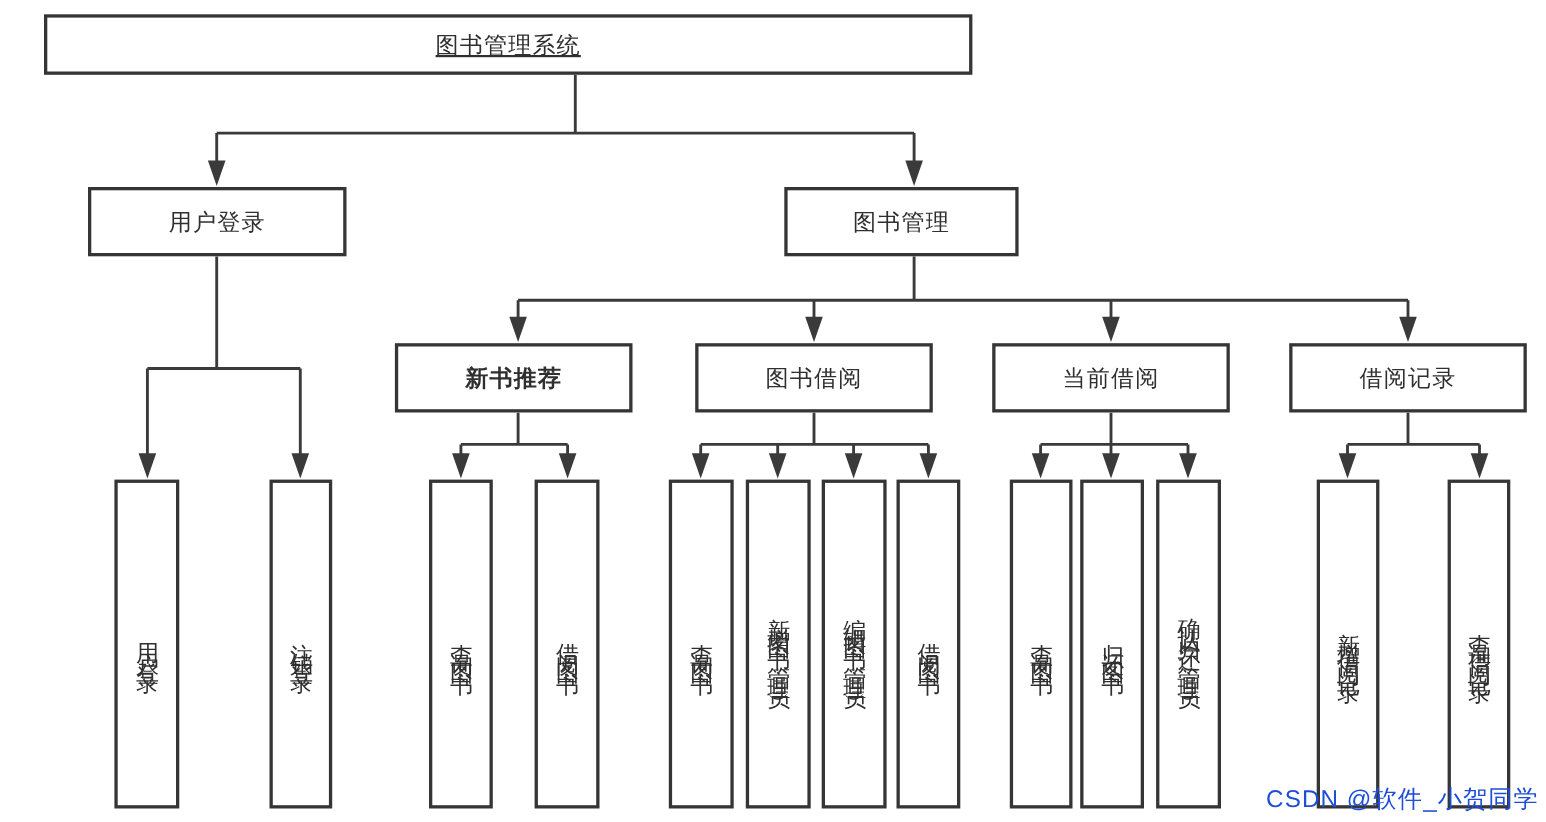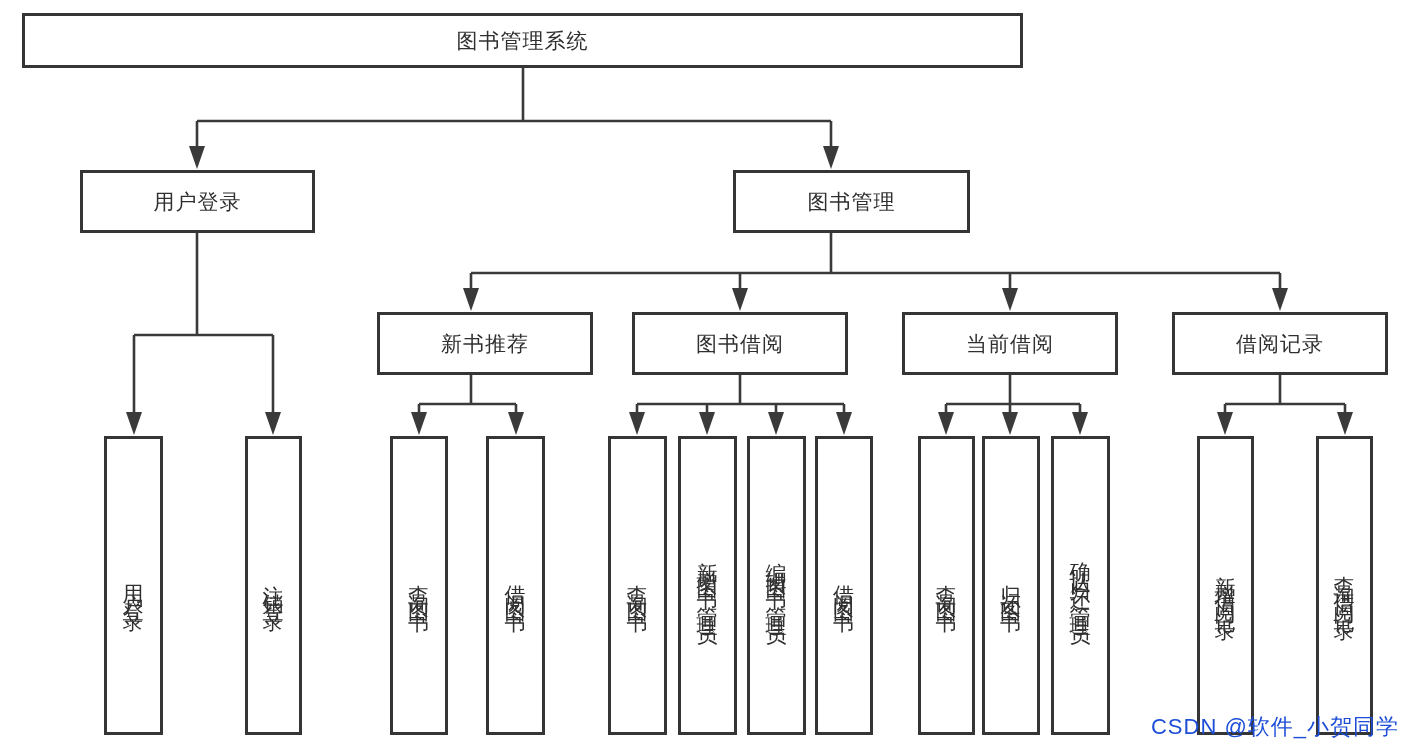--- a/index.html
+++ b/index.html
@@ -108,32 +108,32 @@
     <use href="#arr" transform="translate(707,435)"></use>
     <use href="#arr" transform="translate(776,435)"></use>
     <use href="#arr" transform="translate(844,435)"></use>
     <use href="#arr" transform="translate(946,435)"></use>
     <use href="#arr" transform="translate(1010,435)"></use>
     <use href="#arr" transform="translate(1080,435)"></use>
     <use href="#arr" transform="translate(1225,435)"></use>
     <use href="#arr" transform="translate(1345,435)"></use>
   </svg>
 
-  <div class="node" style="left:22px; top:13px; width:1001px; height:55px;">
+  <div class="node" style="left:40px; top:13px; width:844px; height:55px;text-decoration:underline;">
     <span class="hlabel">图书管理系统</span>
   </div>
 
   <div class="node" style="left:80px; top:170px; width:235px; height:63px;">
     <span class="hlabel">用户登录</span>
   </div>
-  <div class="node" style="left:713px; top:170px; width:237px; height:63px;margin-left:20px;">
+  <div class="node" style="left:713px; top:170px; width:213px; height:63px;">
     <span class="hlabel">图书管理</span>
   </div>
 
-  <div class="node" style="left:377px; top:312px; width:216px; height:63px;">
+  <div class="node" style="left:359px; top:312px; width:216px; height:63px;font-weight:bold;">
     <span class="hlabel">新书推荐</span>
   </div>
   <div class="node" style="left:902px; top:312px; width:216px; height:63px;">
     <span class="hlabel">当前借阅</span>
   </div>
   <div class="node" style="left:632px; top:312px; width:216px; height:63px;">
     <span class="hlabel">图书借阅</span>
   </div>
   <div class="node" style="left:1172px; top:312px; width:216px; height:63px;">
     <span class="hlabel">借阅记录</span>

